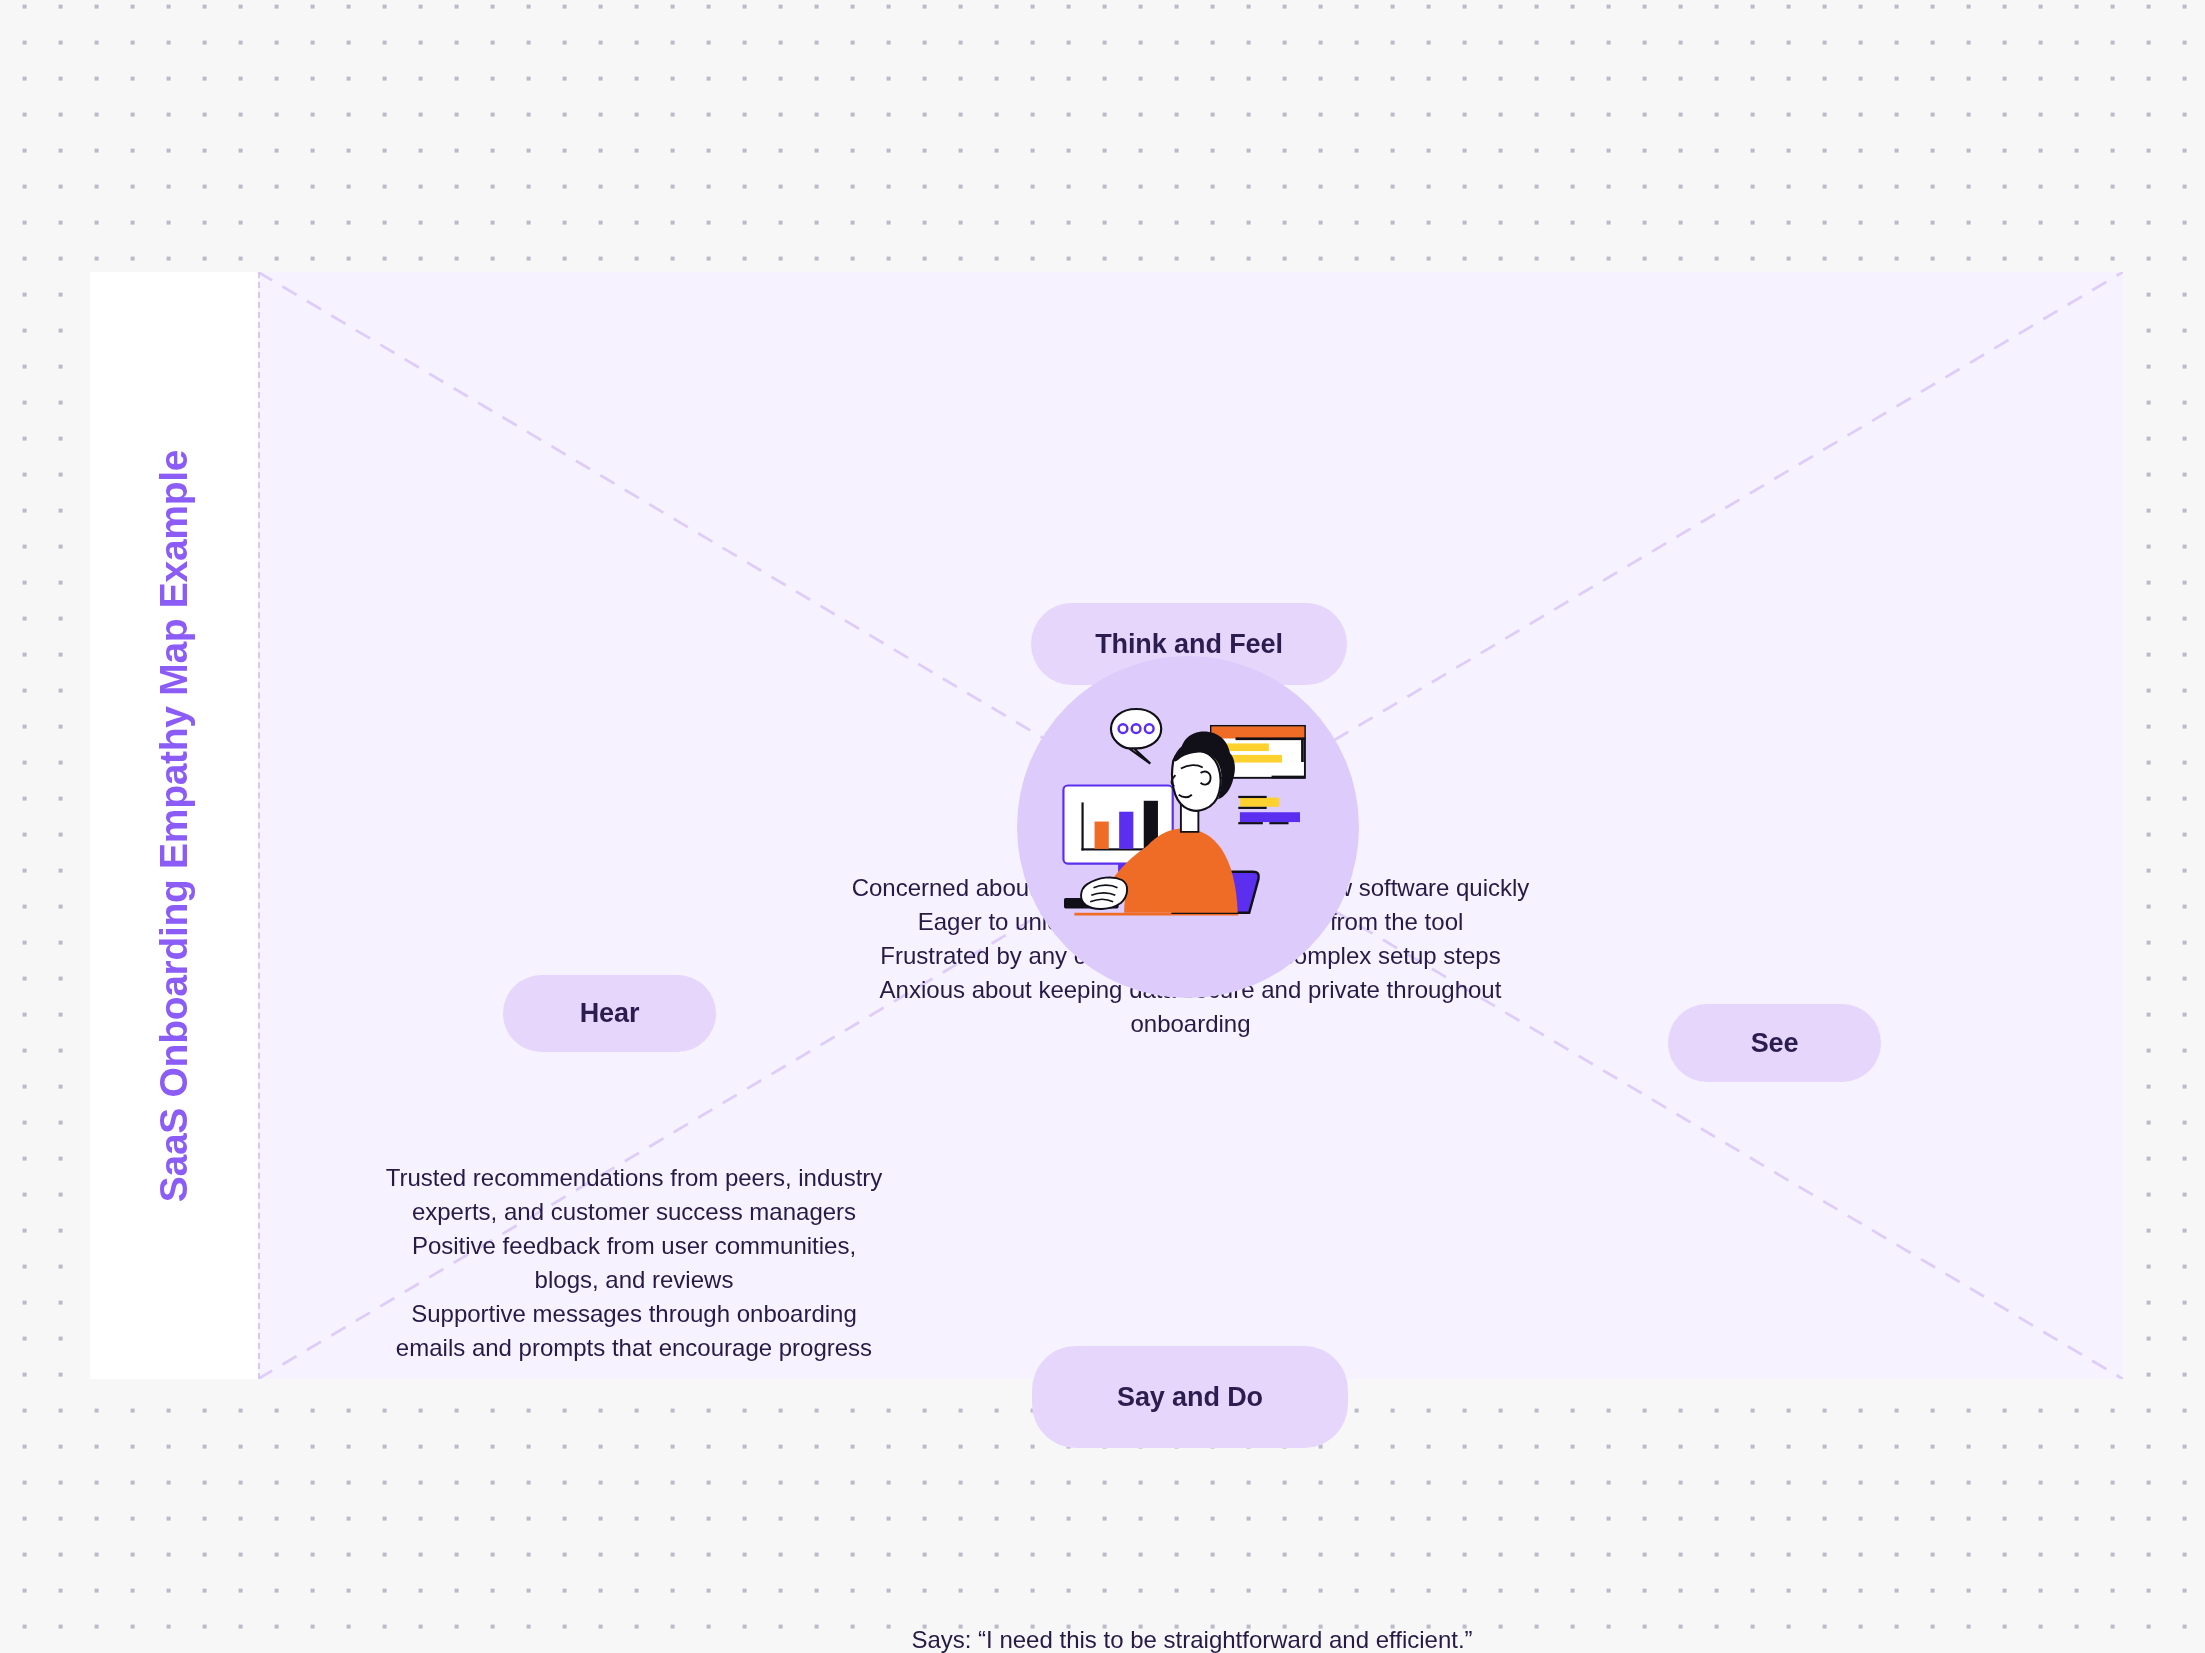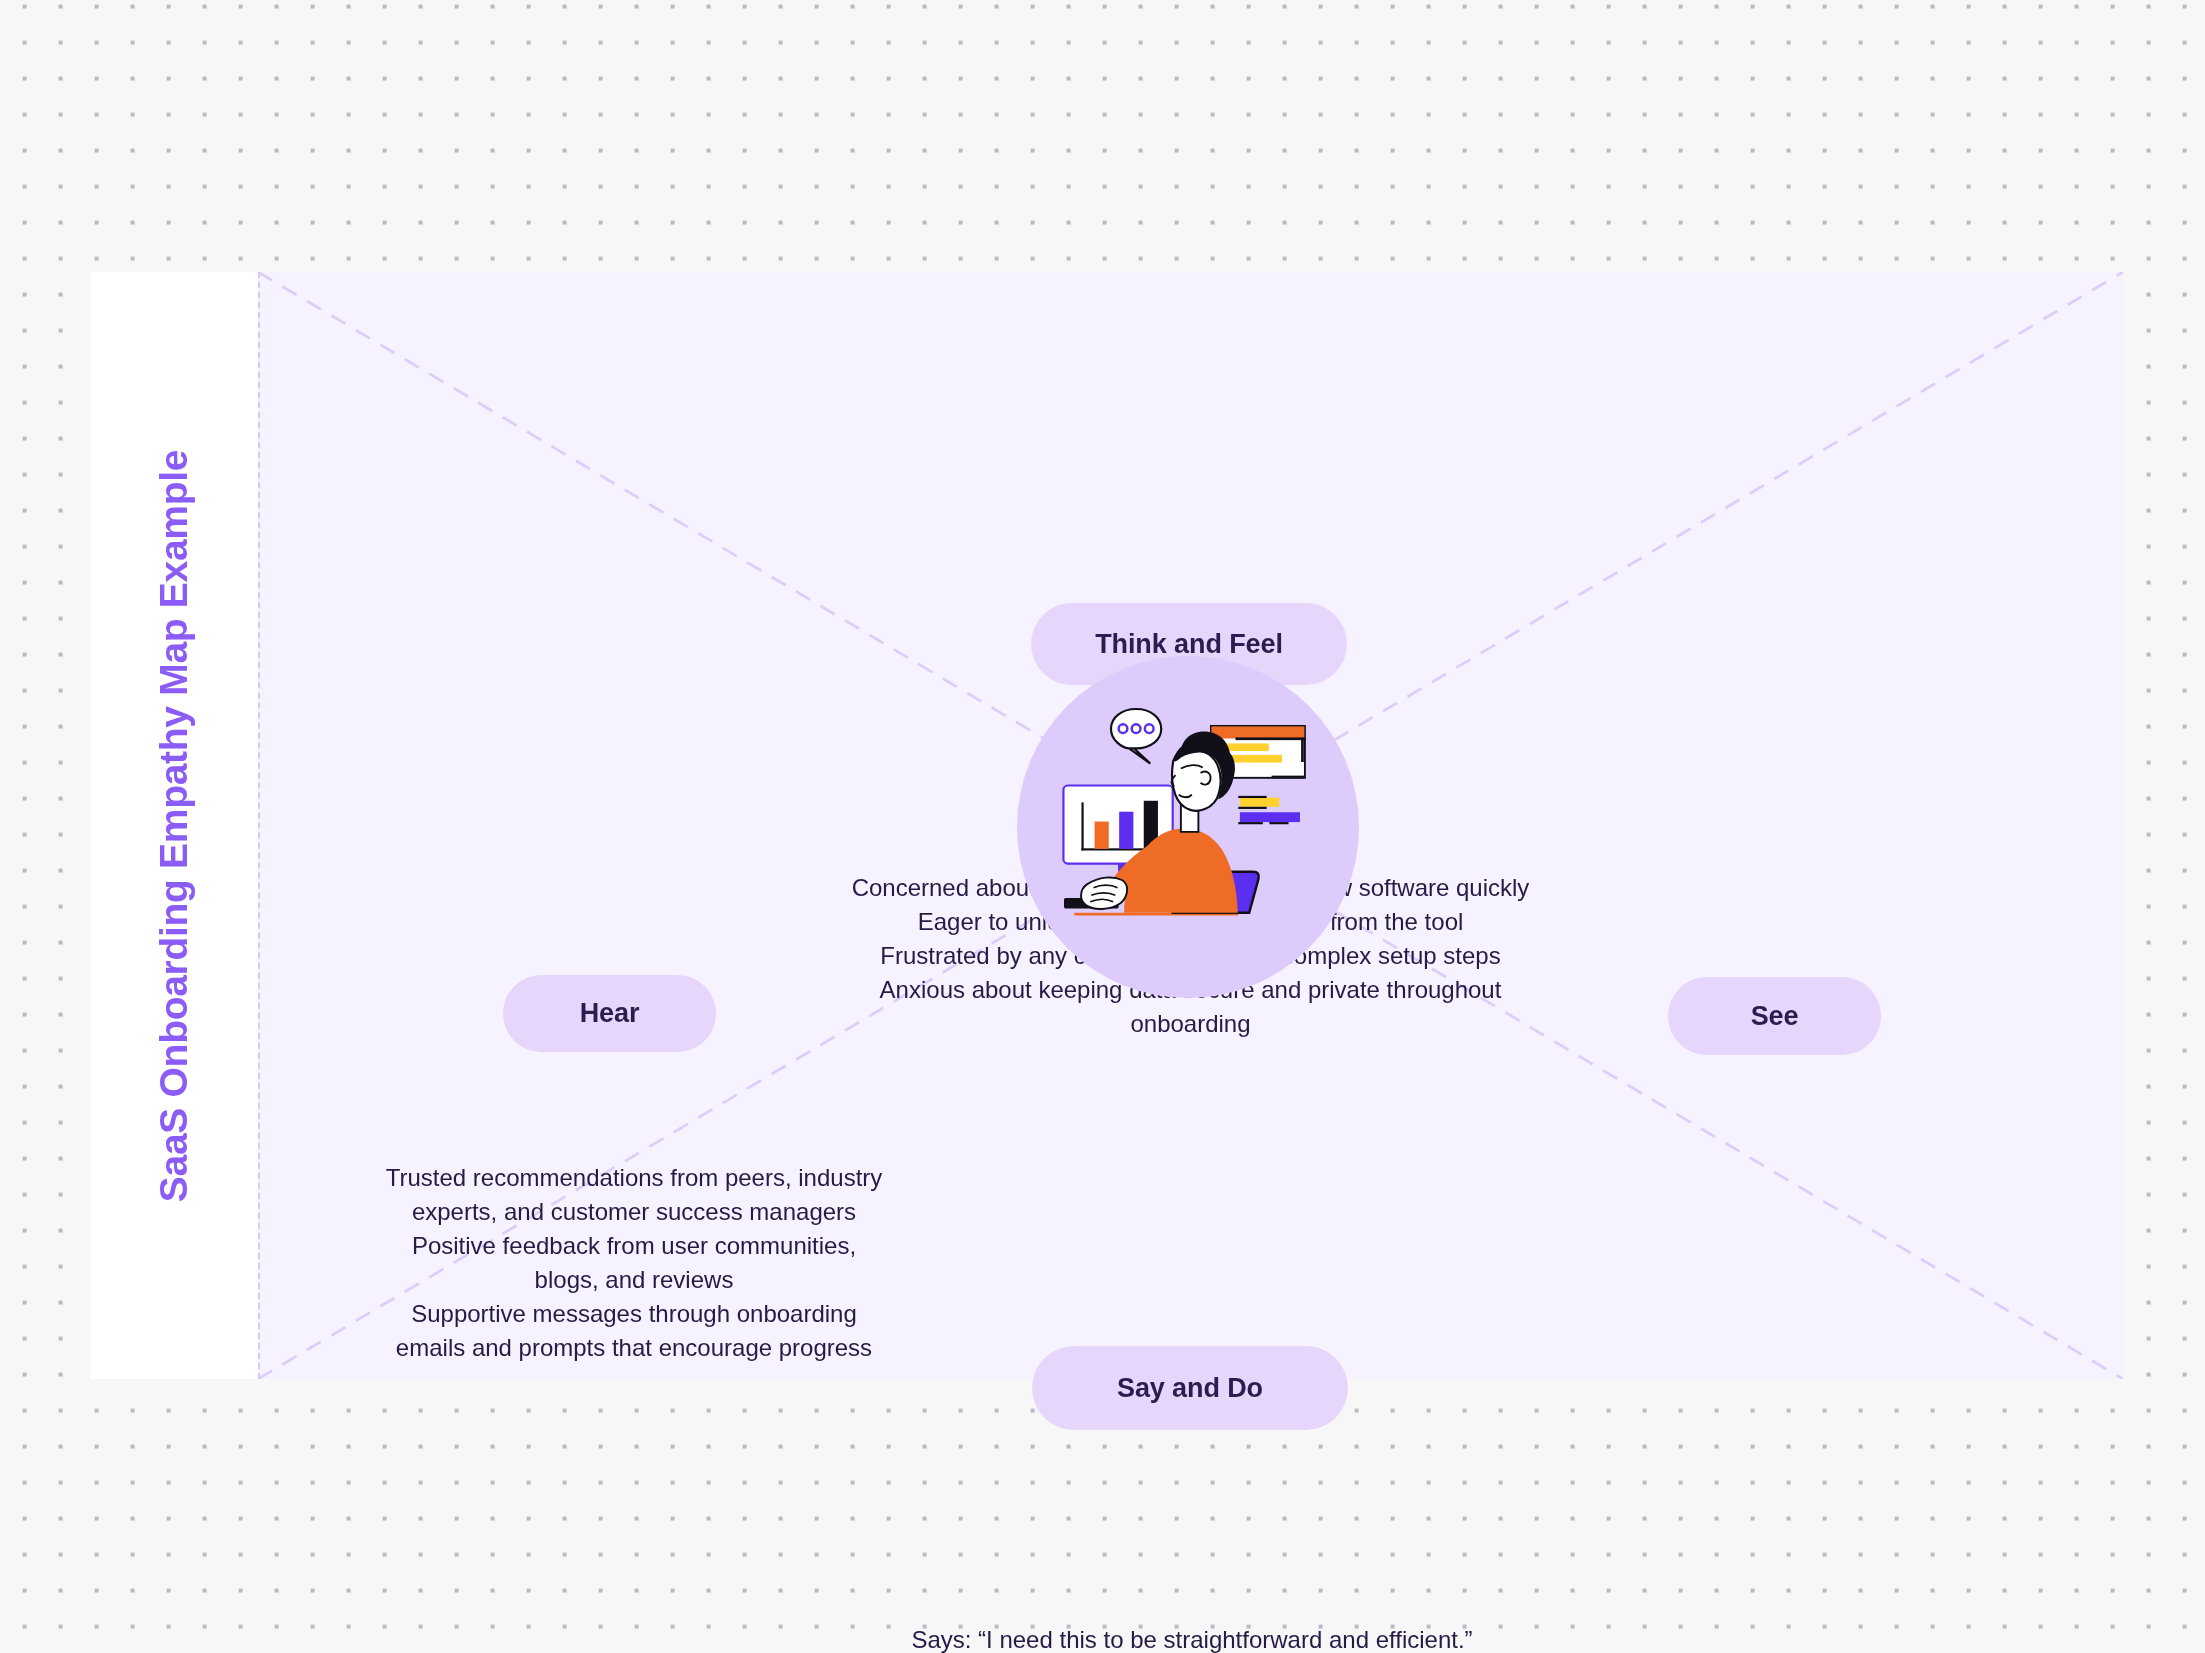--- a/index.html
+++ b/index.html
@@ -66,24 +66,24 @@
     text-align:center;
     white-space:pre-line;
   }
   
   #pill-think{left:941px;top:331px;width:316px;height:82px;}
   #text-think{left:760px;top:599px;width:681px;}
   
   #pill-hear{left:413px;top:703px;width:213px;height:77px;}
   #text-hear{left:287px;top:991px;width:514px;}
   
-  #pill-see{left:1578px;top:705px;width:213px;height:78px;}
+  #pill-see{left:1578px;top:732px;width:213px;height:78px;}
   #text-see{left:1425px;top:991px;width:514px;}
   
-  #pill-say{left:942px;top:1074px;width:316px;height:84px;}
+  #pill-say{left:942px;top:1074px;width:316px;height:102px;}
   #text-say{left:812px;top:1351px;width:580px;}
   .body-text{transform:translateY(-50%);}
   .body-text.topset{transform:none;}
   
   #center-circle{
     position:absolute;
     left:927px;top:384px;
     width:342px;height:342px;
     border-radius:50%;
     background:#ddccfb;

